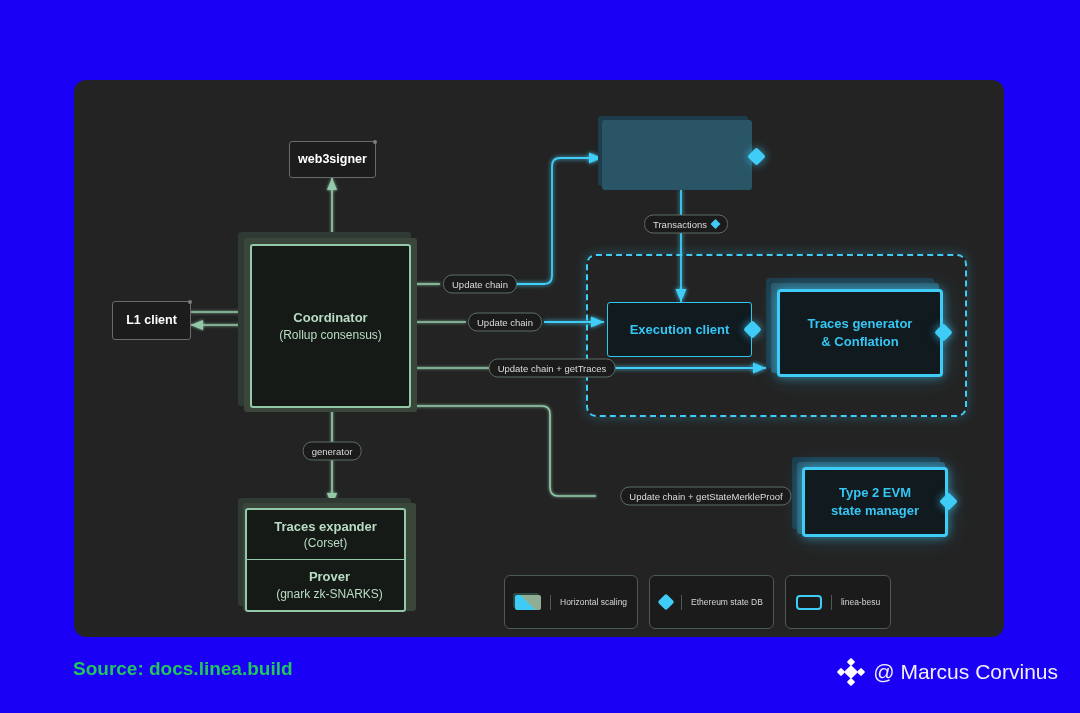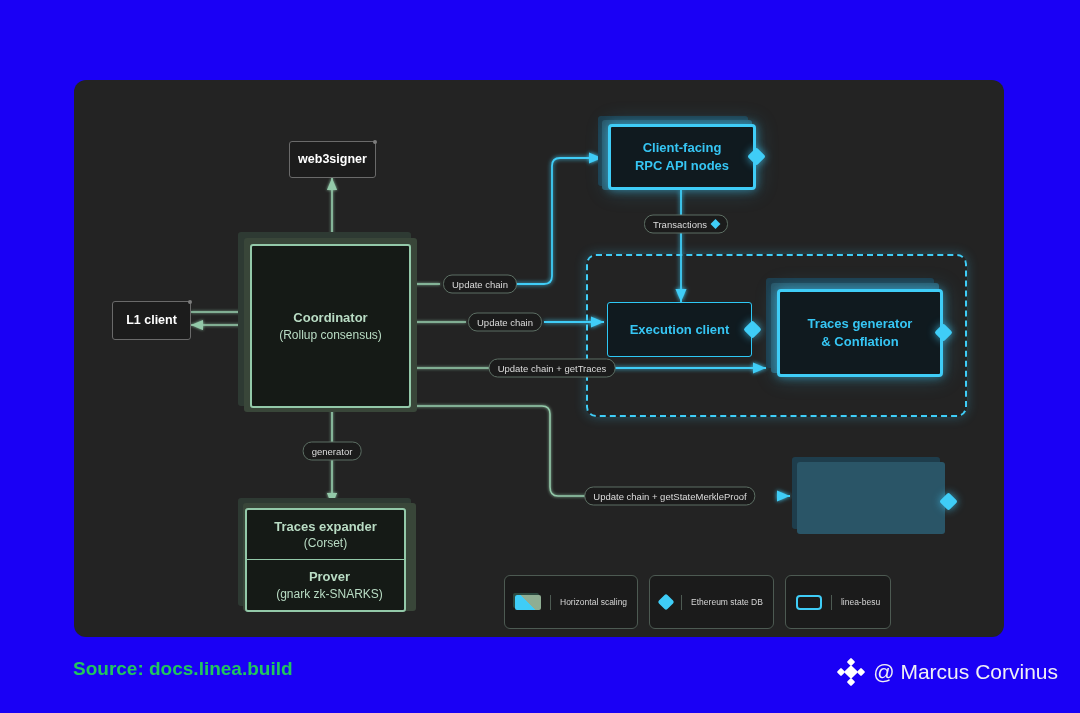--- a/index.html
+++ b/index.html
@@ -155,41 +155,41 @@
 
   <div class="stack g1" style="left:164px;top:152px;width:173px;height:174px;"></div>
   <div class="stack g2" style="left:170px;top:158px;width:173px;height:174px;"></div>
   <div class="node green" style="left:176px;top:164px;width:161px;height:164px;border-radius:3px;">
     <span class="t1">Coordinator</span>
     <span class="t2">(Rollup consensus)</span>
   </div>
 
   <div class="stack c1" style="left:524px;top:36px;width:150px;height:70px;"></div>
   <div class="stack c2" style="left:528px;top:40px;width:150px;height:70px;"></div>
-  <div class="node cyan-thick" style="left:534px;top:44px;width:148px;height:66px;border-radius:4px;">
-    <span class="t1">Client-facing</span>
-    <span class="t1">RPC API nodes</span>
-  </div>
   <div class="diamond" style="left:676px;top:70px;"></div>
 
   <div class="node cyan-thin" style="left:533px;top:222px;width:145px;height:55px;border-radius:3px;">
     <span class="t1">Execution client</span>
   </div>
   <div class="diamond" style="left:672px;top:243px;"></div>
 
   <div class="stack c1" style="left:692px;top:198px;width:168px;height:90px;"></div>
   <div class="stack c2" style="left:697px;top:203px;width:168px;height:90px;"></div>
   <div class="node cyan-thick" style="left:703px;top:209px;width:166px;height:88px;border-radius:4px;">
     <span class="t1">Traces generator</span>
     <span class="t1">&amp; Conflation</span>
   </div>
   <div class="diamond" style="left:863px;top:246px;"></div>
 
   <div class="stack c1" style="left:718px;top:377px;width:148px;height:72px;"></div>
   <div class="stack c2" style="left:723px;top:382px;width:148px;height:72px;"></div>
+  <div class="node cyan-thick" style="left:728px;top:387px;width:146px;height:70px;border-radius:4px;">
+    <span class="t1">Type 2 EVM</span>
+    <span class="t1">state manager</span>
+  </div>
   <div class="diamond" style="left:868px;top:415px;"></div>
 
   <div class="stack g1" style="left:164px;top:418px;width:173px;height:108px;"></div>
   <div class="stack g2" style="left:169px;top:423px;width:173px;height:108px;"></div>
   <div style="position:absolute;left:171px;top:428px;width:161px;height:104px;
               border:2px solid #93c9a9;border-radius:3px;background:#151a16;
               box-sizing:border-box;display:flex;flex-direction:column;">
     <div class="node green" style="position:relative;left:0;top:0;width:100%;height:50%;border:none;
                 border-bottom:1.5px solid #93c9a9;background:transparent;">
       <span class="t1">Traces expander</span>
@@ -210,21 +210,21 @@
   </div>
   <div class="elabel" style="left:431px;top:242px;">
     <span>Update chain</span>
   </div>
   <div class="elabel" style="left:478px;top:288px;">
     <span>Update chain + getTraces</span>
   </div>
   <div class="elabel" style="left:258px;top:371px;">
     <span>generator</span>
   </div>
-  <div class="elabel" style="left:596px;top:416px;text-align:center;">
+  <div class="elabel" style="left:632px;top:416px;text-align:center;">
     <span>Update chain + getStateMerkleProof</span>
   </div>
 
   <div id="legend">
     <div class="lg">
       <span class="ic-scale"></span>
       <span class="sep"></span>
       <span class="txt">Horizontal scaling</span>
     </div>
     <div class="lg">

